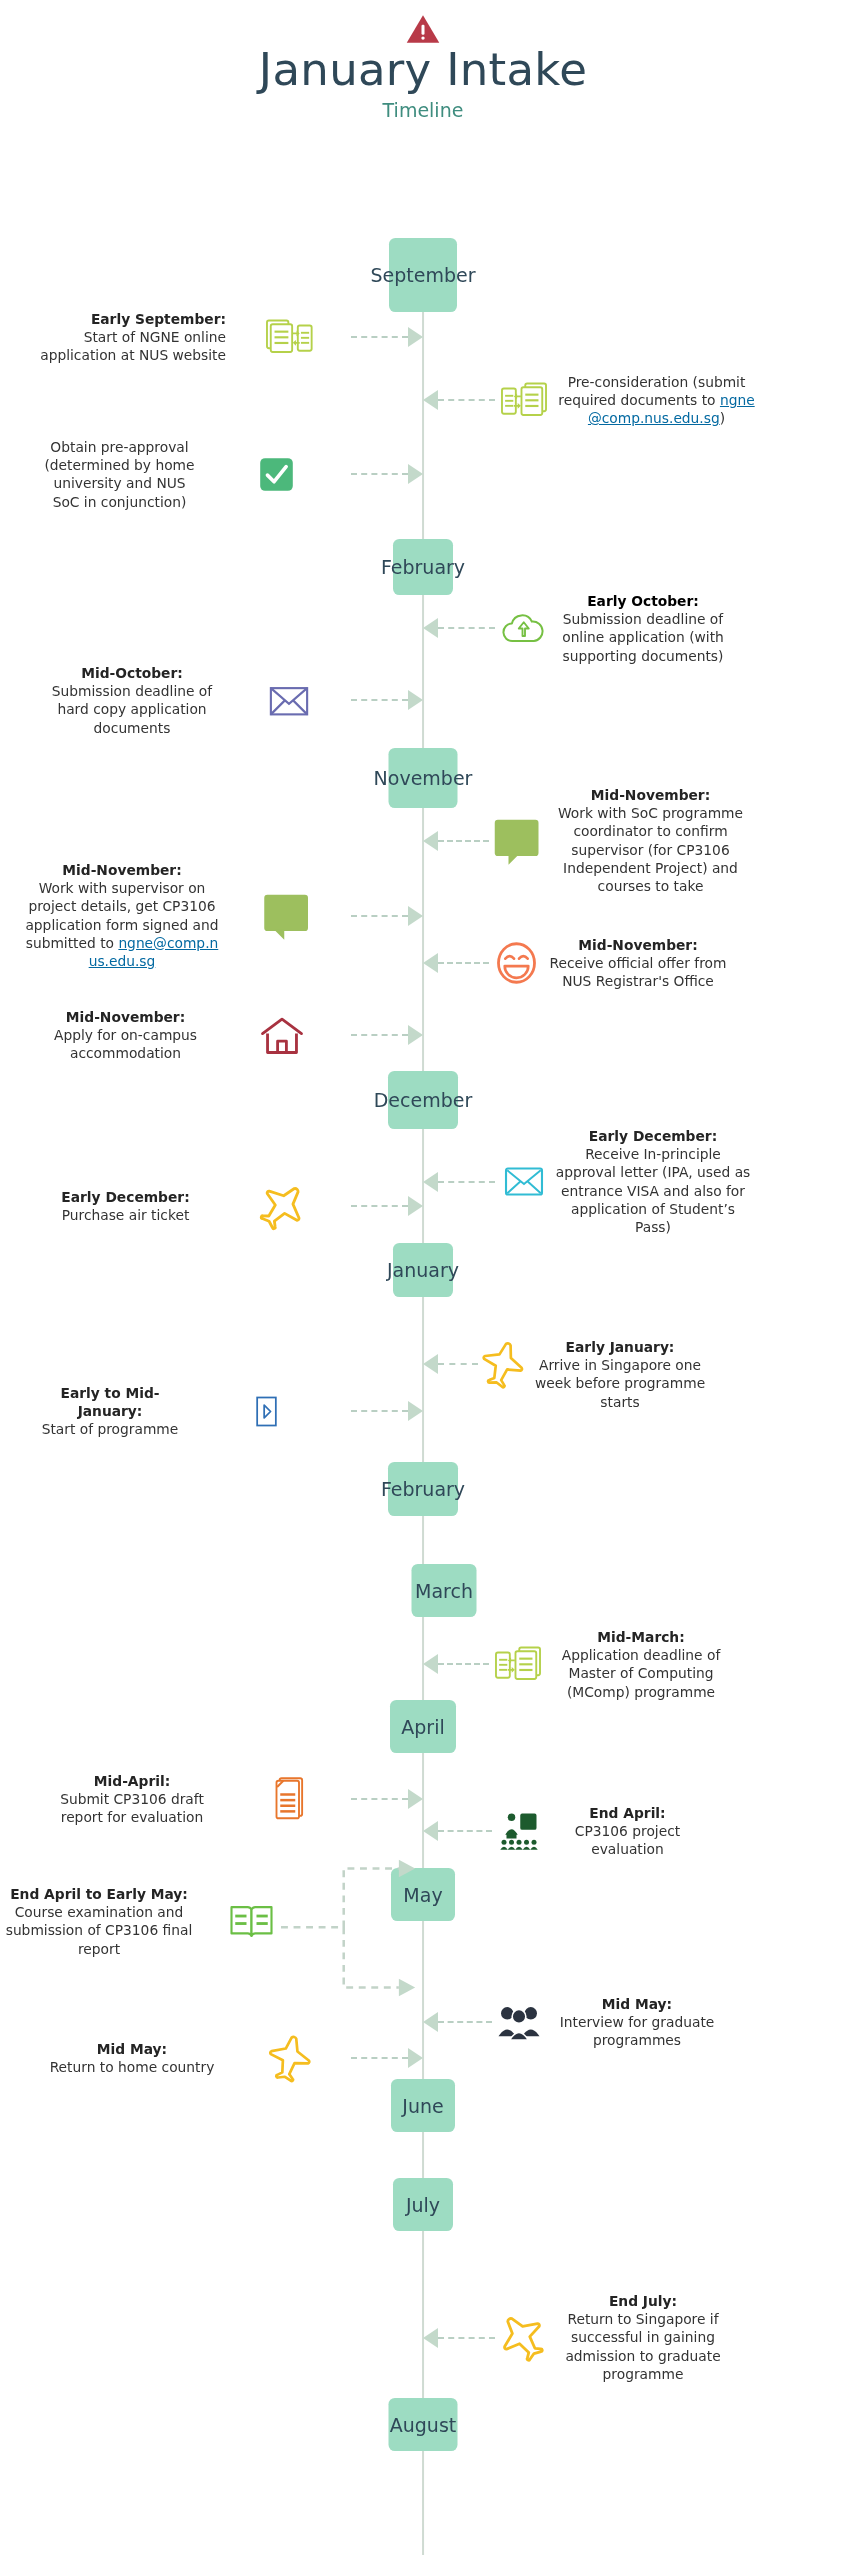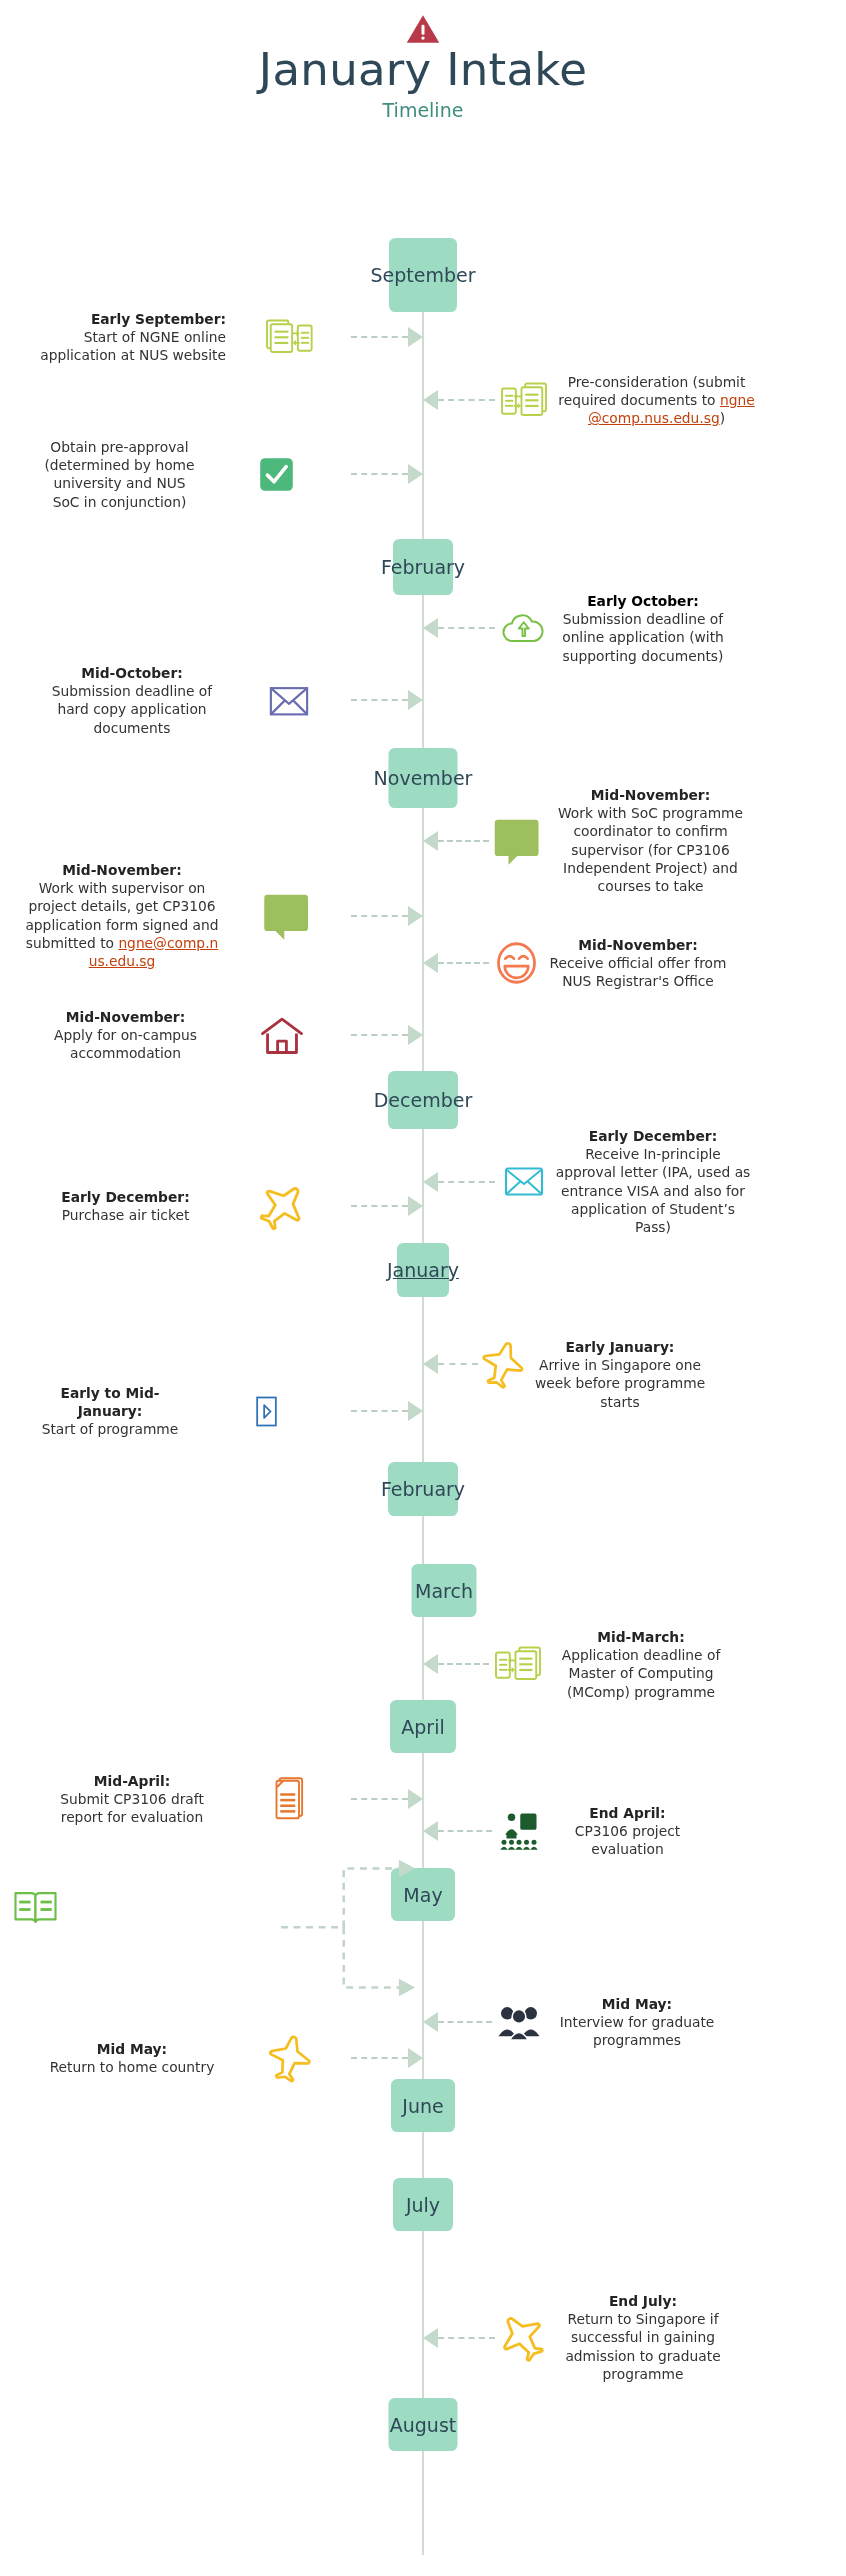--- a/index.html
+++ b/index.html
@@ -39,21 +39,21 @@
   
   .item{position:absolute;display:flex;align-items:center;}
   .item.left{justify-content:space-between;}
   .item.right{justify-content:flex-start;}
 
   .txt{font-size:13.8px;line-height:1.32;color:#333333;}
   .txt .hd{font-weight:700;color:#242424;display:block;}
   .txt.r-align{text-align:right;}
   .txt.c-align{text-align:center;}
   .hd.alert{color:#000000;}
-  .mail-link{color:#c2410c;text-decoration:underline;word-break:break-all;}
+  .mail-link{color:#0369a1;text-decoration:underline;word-break:break-all;}
 
   .icon{flex:0 0 auto;display:flex;align-items:center;justify-content:center;}
 
   
   .conn{flex:0 0 auto;display:flex;align-items:center;height:19px;}
   .dash{height:0;border-top:2.5px dashed #b9cfc3;flex:1 1 auto;}
   .ahead{width:0;height:0;border-top:10.6px solid transparent;border-bottom:10.6px solid transparent;}
   .ahead.rt{border-left:15px solid #c3d9ca;}
   .ahead.lf{border-right:15px solid #c3d9ca;}
 
@@ -82,21 +82,21 @@
     </div>
   <div class="month" style="top:539px;width:60px;height:56px;">
       <span>February</span>
     </div>
   <div class="month" style="top:748px;width:69px;height:60px;">
       <span>November</span>
     </div>
   <div class="month" style="top:1071px;width:70px;height:58px;">
       <span>December</span>
     </div>
-  <div class="month" style="top:1243px;width:52px;height:54px;text-decoration:underline;">
+  <div class="month" style="top:1243px;width:60px;height:54px;">
       <span>January</span>
     </div>
   <div class="month" style="top:1462px;width:70px;height:54px;">
       <span>February</span>
     </div>
   <div class="month" style="top:1564px;width:65px;height:53px;margin-left:21px;">
       <span>March</span>
     </div>
   <div class="month" style="top:1700px;width:66px;height:53px;">
       <span>April</span>
@@ -433,20 +433,24 @@
     </div>
   </div>
 
   <svg class="bracket" style="left:276px;top:1857px;" width="163" height="157" viewBox="0 0 260 250">
     <path d="M8 112 H108 M108 112 V18 H196 M108 112 V208 H196" fill="none" stroke="#c2d3c8" stroke-width="4" stroke-dasharray="11 9"></path>
     <path d="M196 4 L222 18 L196 32 Z" fill="#c3d9ca"></path>
     <path d="M196 194 L222 208 L196 222 Z" fill="#c3d9ca"></path>
   </svg>
 
   <div class="item left" style="left:5px;top:1885px;width:276px;">
+    <div class="txt c-align" style="width:188px;">
+      <span class="hd">End April to Early May:</span>
+      <span>Course examination and submission of CP3106 final report</span>
+    </div>
     <div class="icon" style="width:60px;height:45px;">
       <svg viewBox="0 0 72 62" width="45" height="39">
         <path d="M4 8 h26 q4 0 6 4 v42 q-2 -4 -6 -4 h-26 z" fill="#fff" stroke="#6bbf45" stroke-width="3.4" stroke-linejoin="round"></path>
         <path d="M68 8 h-26 q-4 0 -6 4 v42 q2 -4 6 -4 h26 z" fill="#fff" stroke="#6bbf45" stroke-width="3.4" stroke-linejoin="round"></path>
         <rect x="10" y="20" width="18" height="4.5" fill="#6bbf45"></rect>
         <rect x="10" y="32" width="18" height="4.5" fill="#6bbf45"></rect>
         <rect x="44" y="20" width="18" height="4.5" fill="#6bbf45"></rect>
         <rect x="44" y="32" width="18" height="4.5" fill="#6bbf45"></rect>
       </svg>
     </div>

